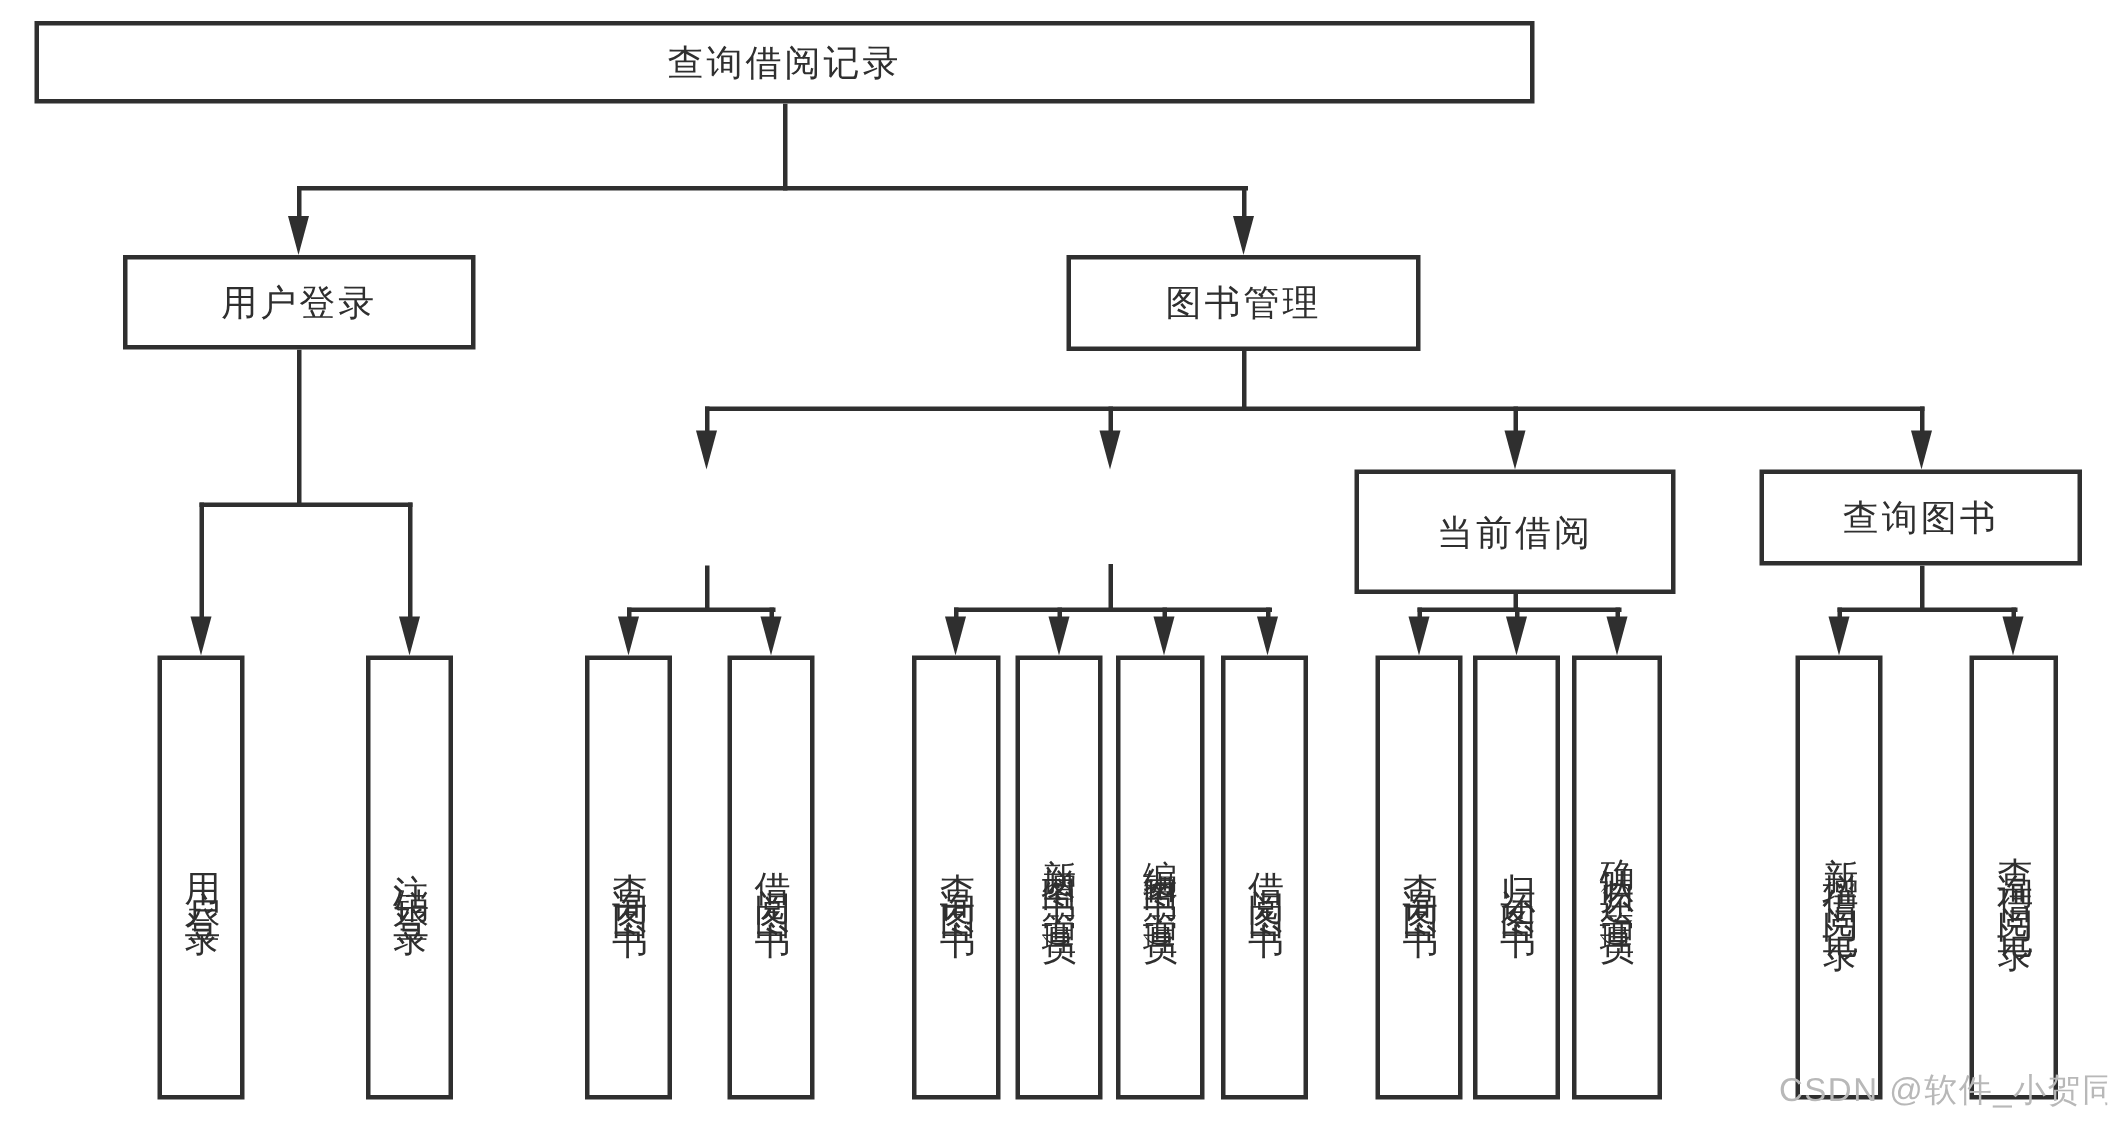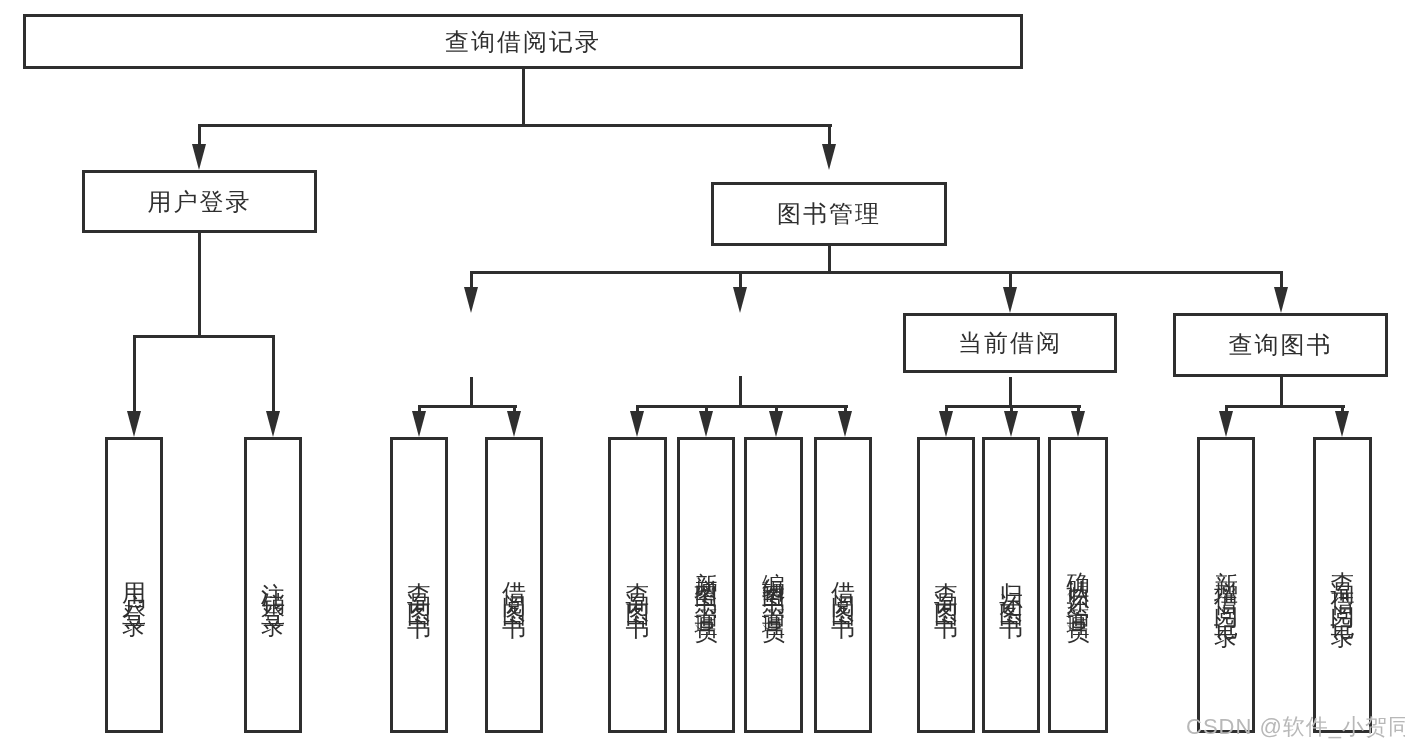--- a/index.html
+++ b/index.html
@@ -69,21 +69,21 @@
   <div class="v" style="left:522px; top:69px; height:58px;"></div>
   <div class="h" style="left:198px; top:124px; width:634px;"></div>
   <div class="v" style="left:198px; top:124px; height:24px;"></div>
   <div class="a" style="left:192px; top:144px;"></div>
   <div class="v" style="left:828px; top:124px; height:24px;"></div>
   <div class="a" style="left:822px; top:144px;"></div>
 
   <div class="box" style="left:82px; top:170px; width:235px; height:63px;">
     <span>用户登录</span>
   </div>
-  <div class="box" style="left:711px; top:182px; width:236px; height:64px;">
+  <div class="box" style="left:711px; top:170px; width:236px; height:64px;">
     <span>图书管理</span>
   </div>
 
   <div class="v" style="left:198px; top:233px; height:104px;"></div>
   <div class="h" style="left:133px; top:335px; width:142px;"></div>
   <div class="v" style="left:133px; top:335px; height:80px;"></div>
   <div class="a" style="left:127px; top:411px;"></div>
   <div class="v" style="left:272px; top:335px; height:80px;"></div>
   <div class="a" style="left:266px; top:411px;"></div>
 
@@ -91,21 +91,21 @@
   <div class="h" style="left:470px; top:271px; width:813px;"></div>
   <div class="v" style="left:470px; top:271px; height:20px;"></div>
   <div class="a" style="left:464px; top:287px;"></div>
   <div class="v" style="left:739px; top:271px; height:20px;"></div>
   <div class="a" style="left:733px; top:287px;"></div>
   <div class="v" style="left:1009px; top:271px; height:20px;"></div>
   <div class="a" style="left:1003px; top:287px;"></div>
   <div class="v" style="left:1280px; top:271px; height:20px;"></div>
   <div class="a" style="left:1274px; top:287px;"></div>
 
-  <div class="box" style="left:903px; top:313px; width:214px; height:60px;">
+  <div class="box" style="left:903px; top:313px; width:214px; height:83px;">
     <span>当前借阅</span>
   </div>
   <div class="box" style="left:1173px; top:313px; width:215px; height:64px;">
     <span>查询图书</span>
   </div>
 
   <div class="v" style="left:470px; top:377px; height:31px;"></div>
   <div class="h" style="left:418px; top:405px; width:99px;"></div>
   <div class="v" style="left:418px; top:405px; height:10px;"></div>
   <div class="a" style="left:412px; top:411px;"></div>

